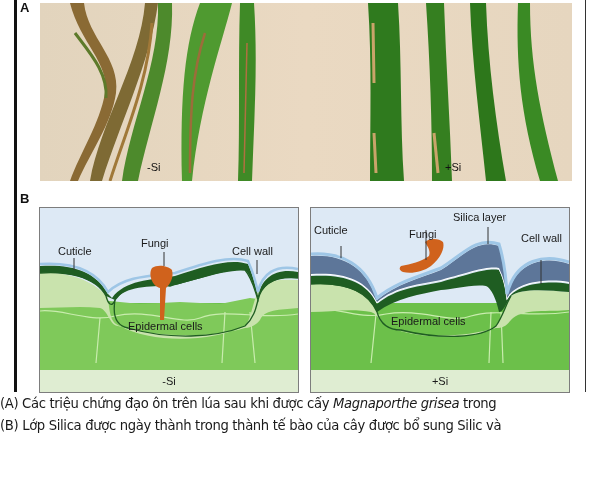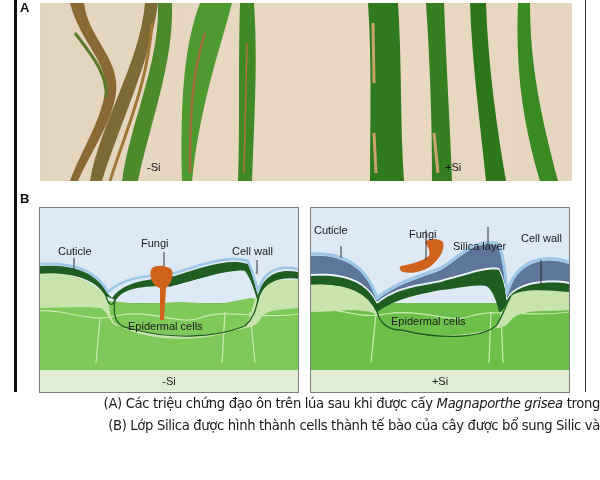--- a/index.html
+++ b/index.html
@@ -7,21 +7,21 @@
   .frame-left{position:absolute;left:14px;top:0;width:3px;height:392px;background:#111;}
   .frame-right{position:absolute;left:585px;top:0;width:1px;height:392px;background:#333;}
   .panel-label{position:absolute;font-weight:bold;font-size:13px;color:#111;}
   .photo{position:absolute;left:40px;top:3px;width:532px;height:178px;background:linear-gradient(90deg,#e2d4bd,#ead9c2 50%,#e6d6bf);overflow:hidden;}
   .photo svg{position:absolute;left:0;top:0;}
   .photo-tag{position:absolute;font-size:11px;color:#111;}
   .diagram{position:absolute;top:207px;width:258px;height:184px;border:1px solid #7d7d7d;overflow:hidden;background:#dde9f5;}
   .diagram svg{position:absolute;left:0;top:0;}
   .dlabel{position:absolute;font-size:11px;color:#1a1a1a;white-space:nowrap;}
   .dfoot{position:absolute;left:0;bottom:0;width:100%;height:22px;background:#dfedd2;text-align:center;font-size:11px;line-height:22px;color:#1a1a1a;}
-  .caption{position:absolute;left:0;top:393px;width:600px;text-align:right;font-family:"DejaVu Sans",sans-serif;font-size:13.2px;line-height:22px;color:#1a1a1a;letter-spacing:-0.35px;}
+  .caption{position:absolute;left:0;top:393px;width:600px;text-align:left;font-family:"DejaVu Sans",sans-serif;font-size:13.2px;line-height:22px;color:#1a1a1a;letter-spacing:-0.35px;}
   .caption em{font-style:italic;}
 </style>
 </head>
 <body>
 
 <div class="frame-left"></div>
 <div class="frame-right"></div>
 
 <div class="panel-label" style="left:20px;top:0px;">A</div>
 <div class="photo">
@@ -92,22 +92,22 @@
     <path d="M0,46 C30,44 55,56 66,90 C85,74 110,68 130,60 C150,48 165,28 188,36 C193,52 195,68 196,86 C205,50 235,46 258,54" stroke="#9ec6e6" stroke-width="3" fill="none"></path>
 
     <path d="M90,58 C100,56 110,54 118,48 C120,42 116,38 114,34 C118,30 128,30 132,34 C134,40 130,50 120,58 C112,64 100,66 92,64 C88,62 88,60 90,58 Z" fill="#d0621c"></path>
     <line x1="115" y1="22" x2="115" y2="52" stroke="#333" stroke-width="1"></line>
     <line x1="177" y1="19" x2="177" y2="36" stroke="#333" stroke-width="1"></line>
     <line x1="30" y1="38" x2="30" y2="50" stroke="#333" stroke-width="1"></line>
     <line x1="230" y1="52" x2="230" y2="76" stroke="#333" stroke-width="1"></line>
   </svg>
   <div class="dlabel" style="left:3px;top:16px;">Cuticle</div>
   <div class="dlabel" style="left:98px;top:20px;">Fungi</div>
-  <div class="dlabel" style="left:142px;top:3px;margin-top:29px;">Silica layer</div>
+  <div class="dlabel" style="left:142px;top:3px;">Silica layer</div>
   <div class="dlabel" style="left:210px;top:24px;">Cell wall</div>
   <div class="dlabel" style="left:80px;top:107px;">Epidermal cells</div>
   <div class="dfoot">+Si</div>
 </div>
 
 <div class="caption">
   <div><span>(A) Các triệu chứng đạo ôn trên lúa sau khi được cấy </span><em>Magnaporthe grisea</em><span> trong</span></div>
-  <div>(B) Lớp Silica được hình thành cells thành tế bào của cây được bổ sung Silic và</div>
+  <div>(B) Lớp Silica được ngày thành trong thành tế bào của cây được bổ sung Silic và</div>
 </div>
 
 </body></html>

